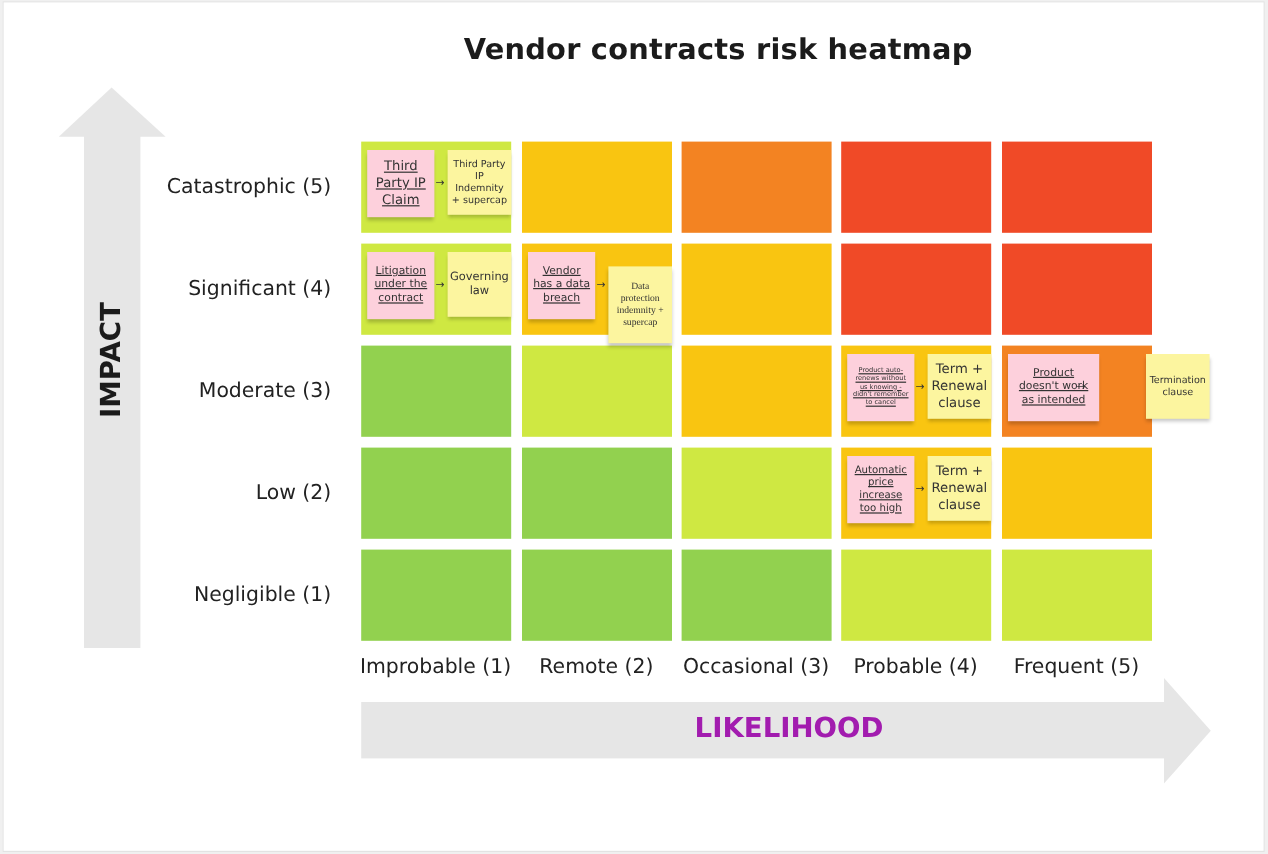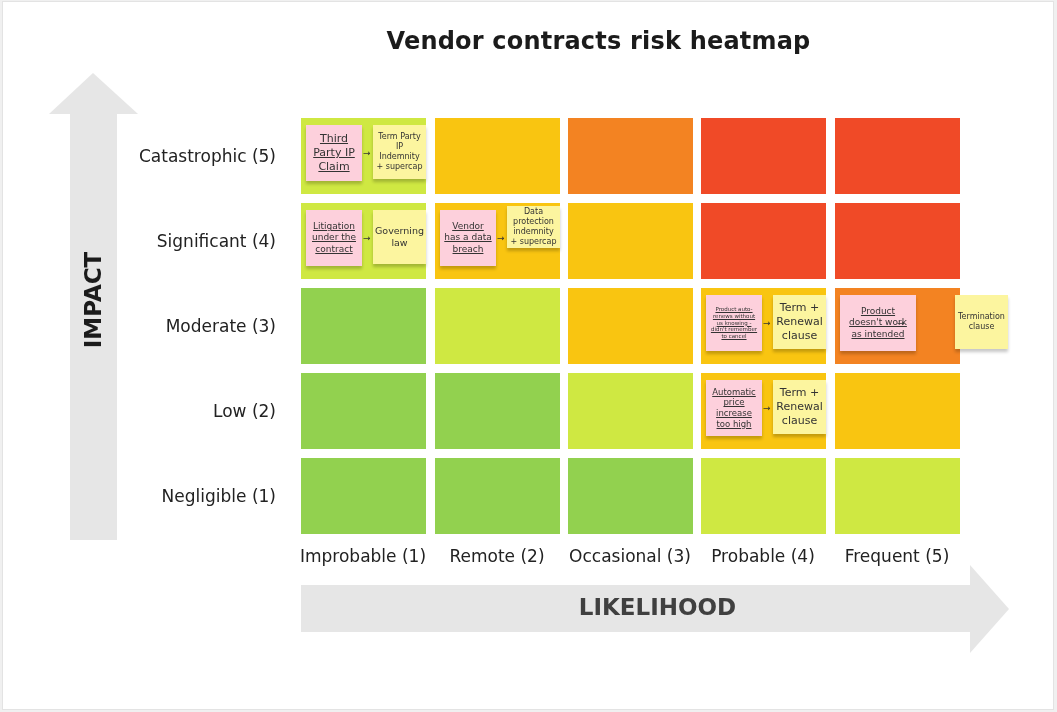--- a/index.html
+++ b/index.html
@@ -19,21 +19,21 @@
   .v-stem { position:absolute; left:70px; top:113px; width:47px; height:427px; background:#e6e6e6; }
   .v-head { position:absolute; left:49px; top:73px; width:0; height:0;
     border-left:44px solid transparent; border-right:45px solid transparent; border-bottom:41px solid #e6e6e6; }
   .v-label { position:absolute; left:93px; top:300px; transform:translate(-50%,-50%) rotate(-90deg);
     font-size:23px; font-weight:bold; white-space:nowrap; color:#1b1b1b; }
   
   .h-stem { position:absolute; left:301px; top:585px; width:670px; height:47px; background:#e6e6e6; }
   .h-head { position:absolute; left:970px; top:565px; width:0; height:0;
     border-top:44px solid transparent; border-bottom:44px solid transparent; border-left:39px solid #e6e6e6; }
   .h-label { position:absolute; left:301px; width:713px; top:594px; text-align:center;
-    font-size:23px; font-weight:bold; color:#404040; }
+    font-size:23px; font-weight:bold; color:#a21caf; }
   .row-label { position:absolute; right:781px; font-size:17px; color:#222; white-space:nowrap;margin-left:20px; }
   .col-label { position:absolute; width:140px; text-align:center; top:546px; font-size:17px; color:#222; white-space:nowrap; }
   .cell { position:absolute; width:125px; height:76px; box-sizing:border-box; }
   .note {
     position:absolute; box-sizing:border-box; display:flex; align-items:center; justify-content:center;
     text-align:center; color:#333; line-height:1.25; padding:2px 3px;
     box-shadow:0 3px 3px rgba(0,0,0,0.22);
   }
   .note.pink { background:#fdd0dc;text-decoration:underline; }
   .note.yellow { background:#fcf59f; }
@@ -90,27 +90,27 @@
     <div class="cell" style="left: 301px; top: 458px; background: rgb(146, 209, 79);"></div>
     <div class="cell" style="left: 435px; top: 458px; background: rgb(146, 209, 79);"></div>
     <div class="cell" style="left: 568px; top: 458px; background: rgb(146, 209, 79);"></div>
     <div class="cell" style="left: 701px; top: 458px; background: rgb(207, 232, 66);"></div>
     <div class="cell" style="left: 835px; top: 458px; background: rgb(207, 232, 66);"></div>
   </div>
 
 <div id="notes">
     <div class="note pink" style="left: 306px; top: 125px; width: 56px; height: 56px; font-size: 11px;">Third Party IP Claim</div>
     <div class="arrow-glyph" style="left: 363px; top: 149px;">→</div>
-    <div class="note yellow" style="left: 373px; top: 125px; width: 53px; height: 54px; font-size: 8px;">Term Party IP Indemnity + supercap</div>
+    <div class="note yellow" style="left: 373px; top: 125px; width: 53px; height: 54px; font-size: 8px;">Third Party IP Indemnity + supercap</div>
     <div class="note pink" style="left: 306px; top: 210px; width: 56px; height: 56px; font-size: 9px;">Litigation under the contract</div>
     <div class="arrow-glyph" style="left: 363px; top: 234px;">→</div>
     <div class="note yellow" style="left: 373px; top: 210px; width: 53px; height: 54px; font-size: 9.5px;">Governing law</div>
     <div class="note pink" style="left: 440px; top: 210px; width: 56px; height: 56px; font-size: 9px;">Vendor has a data breach</div>
     <div class="arrow-glyph" style="left: 497px; top: 234px;">→</div>
-    <div class="note yellow" style="left: 507px; top: 206px; width: 53px; height: 42px; font-size: 8px;">Data protection indemnity + supercap</div>
+    <div class="note yellow" style="left: 507px; top: 222px; width: 53px; height: 64px; font-size: 8px; font-family: Liberation Serif, serif;">Data protection indemnity + supercap</div>
     <div class="note pink" style="left: 706px; top: 295px; width: 56px; height: 56px; font-size: 5.5px;">Product auto-renews without us knowing - didn't remember to cancel</div>
     <div class="arrow-glyph" style="left: 763px; top: 319px;">→</div>
     <div class="note yellow" style="left: 773px; top: 295px; width: 53px; height: 54px; font-size: 11px;">Term + Renewal clause</div>
     <div class="note pink" style="left: 840px; top: 295px; width: 76px; height: 56px; font-size: 9px;">Product doesn't work as intended</div>
     <div class="arrow-glyph" style="left: 897px; top: 319px;">→</div>
     <div class="note yellow" style="left: 907px; top: 295px; width: 53px; height: 54px; font-size: 8px; margin-left: 48px;">Termination clause</div>
     <div class="note pink" style="left: 706px; top: 380px; width: 56px; height: 56px; font-size: 8.5px;">Automatic price increase too high</div>
     <div class="arrow-glyph" style="left: 763px; top: 404px;">→</div>
     <div class="note yellow" style="left: 773px; top: 380px; width: 53px; height: 54px; font-size: 11px;">Term + Renewal clause</div>
   </div>

